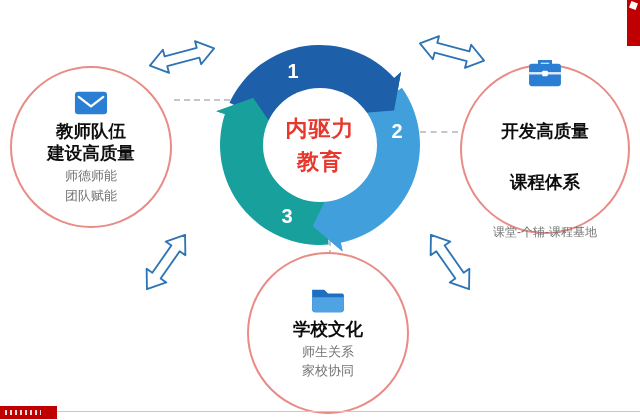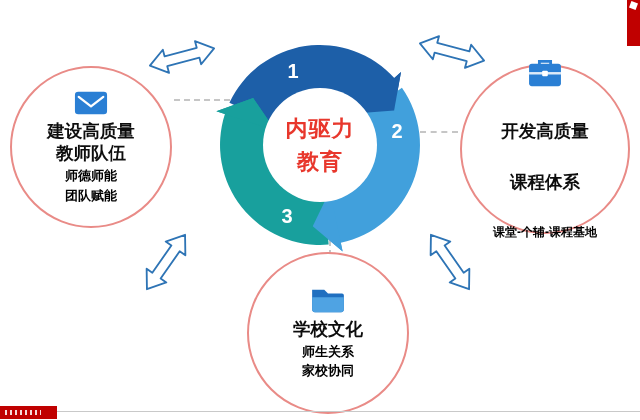--- a/index.html
+++ b/index.html
@@ -31,21 +31,21 @@
   .node{
     position:absolute;border:2px solid #e98b87;border-radius:50%;background:#fff;
     display:flex;flex-direction:column;align-items:center;justify-content:center;
     text-align:center;box-sizing:border-box;
   }
   #node-left{left:10px;top:66px;width:162px;height:162px;}
   #node-right{left:460px;top:64px;width:170px;height:170px;gap:28px;}
   #node-bottom{left:247px;top:252px;width:162px;height:162px;}
   .node .icon{margin-bottom:4px;line-height:0;}
   .node .title{font-size:17.5px;font-weight:700;color:#0d0d0d;line-height:1.3;}
-  .node .sub{font-size:13px;color:#000000;line-height:1.35;margin-top:2px;font-weight:bold;}
+  .node .sub{font-size:13px;color:#737373;line-height:1.35;margin-top:2px;}
   #node-right .sub{font-size:12px;}
   
   .darrow{position:absolute;width:72px;height:32px;}
   #arr-tl{left:146px;top:41px;transform:rotate(-15deg);}
   #arr-tr{left:416px;top:36px;transform:rotate(15deg);}
   #arr-bl{left:130px;top:246px;transform:rotate(-55deg);}
   #arr-br{left:414px;top:246px;transform:rotate(55deg);}
   
   .ribbon{position:absolute;right:0;top:0;width:13px;height:46px;background:#c00000;}
   .ribbon .mark{
@@ -100,22 +100,22 @@
     <path d="M 3 17 L 21 4 L 21 11.5 L 57 11.5 L 57 4 L 75 17 L 57 30 L 57 22.5 L 21 22.5 L 21 30 Z" fill="#fff" stroke="#2e74b5" stroke-width="2" stroke-linejoin="round"></path>
   </svg>
 
   <div id="node-left" class="node">
     <span class="icon">
       <svg width="34" height="26" viewBox="0 0 36 27">
         <rect x="1" y="1.5" width="34" height="24" rx="3.5" fill="#2a7fd4"></rect>
         <path d="M5 7 L18 17 L31 7" fill="none" stroke="#fff" stroke-width="2.4" stroke-linecap="round" stroke-linejoin="round"></path>
       </svg>
     </span>
+    <div class="title">教师队伍</div>
     <div class="title">建设高质量</div>
-    <div class="title">教师队伍</div>
     <div class="sub">师德师能</div>
     <div class="sub">团队赋能</div>
   </div>
 
   <div id="node-right" class="node">
     <span class="icon">
       <svg width="36" height="30" viewBox="0 0 38 32">
         <path d="M13 7 v-3.5 h12 v3.5" fill="none" stroke="#2a7fd4" stroke-width="3"></path>
         <rect x="2" y="6" width="34" height="24" rx="3" fill="#2a7fd4"></rect>
         <rect x="2" y="15" width="34" height="2.6" fill="#fff" opacity="0.85"></rect>

